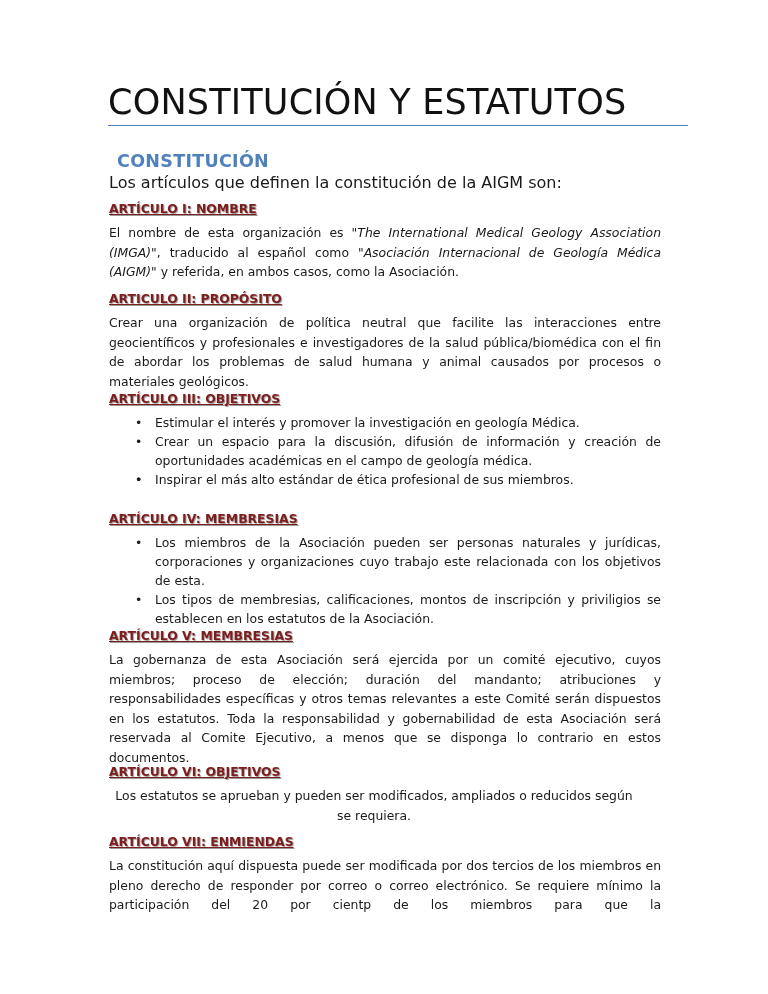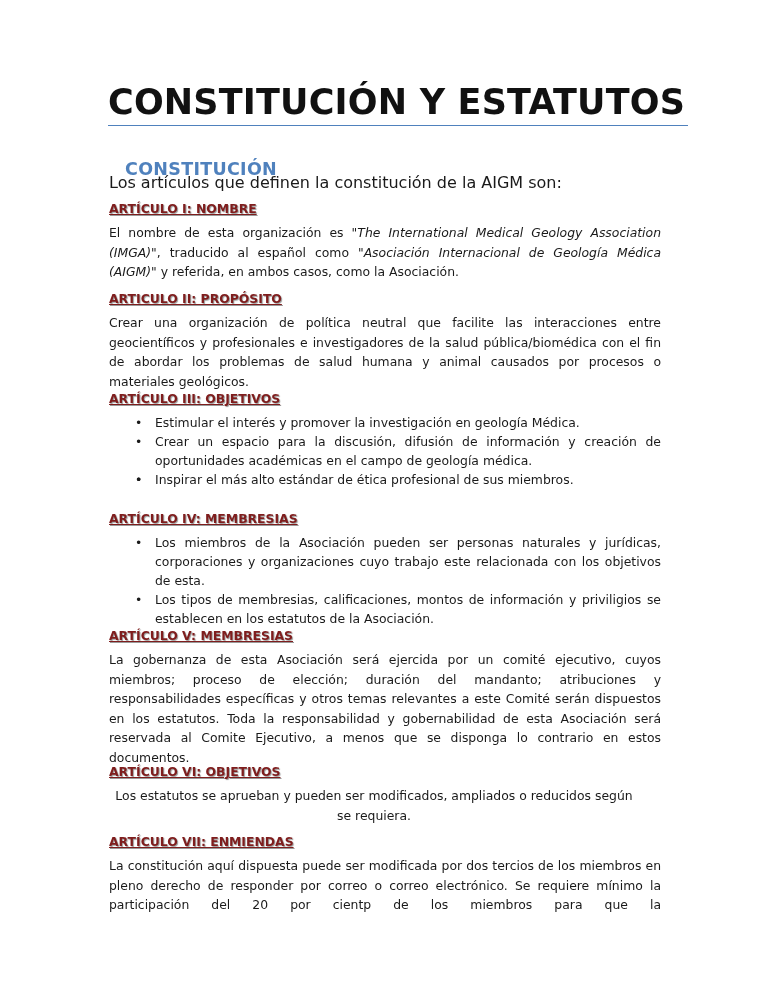--- a/index.html
+++ b/index.html
@@ -1,23 +1,23 @@
 <!DOCTYPE html>
 <html><head>
 <meta charset="utf-8">
 <style>
   html, body { margin: 0; padding: 0; background: #ffffff; }
   body { width: 768px; height: 994px; position: relative; overflow: hidden;
          font-family: "DejaVu Sans", sans-serif; color: #1a1a1a; }
   .title { position: absolute; left: 108px; top: 80px; margin: 0;
-           font-family: "DejaVu Sans", sans-serif; font-weight: bold;
+           font-family: "DejaVu Sans", sans-serif; font-weight: normal;
            font-size: 35px; letter-spacing: 0.2px; color: #111; line-height: 44px; white-space: nowrap; }
   .title-rule { position: absolute; left: 108px; top: 125px; width: 580px; height: 0;
                 border-top: 1.5px solid #4f81bd; }
-  .h1 { position: absolute; left: 109px; top: 143px; margin: 16px; font-size: 17.5px; font-weight: bold;
+  .h1 { position: absolute; left: 109px; top: 143px; margin: 8px; font-size: 17.5px; font-weight: bold;
         color: #4f81bd; letter-spacing: 0.3px; }
   .intro { position: absolute; left: 109px; top: 173px; font-size: 16px; margin: 0; }
   .art { position: absolute; left: 109px; width: 552px; }
   .art h3 { margin: 0 0 6px 0; font-size: 12.4px; font-weight: bold; text-decoration: underline;
             color: #7f1d1d; text-shadow: 1px 1px 1px #9a9a9a; line-height: 16px; }
   .art p { margin: 0; font-size: 12.4px; line-height: 19.6px; text-align: justify; }
   .art ul { margin: 0; padding: 0; list-style: none; }
   .art li { position: relative; padding-left: 46px; font-size: 12.4px; line-height: 19px; text-align: justify; }
   .art li .bullet { position: absolute; left: 26px; top: 0; }
   i { font-style: italic; }
@@ -47,21 +47,21 @@
     <li><span class="bullet">•</span><span>Crear un espacio para la discusión, difusión de información y creación de oportunidades académicas en el campo de geología médica.</span></li>
     <li><span class="bullet">•</span></li>
     <li><span class="bullet">•</span><span>Inspirar el más alto estándar de ética profesional de sus miembros.</span></li>
   </ul>
 </section>
 
 <section class="art" style="top:511px">
   <h3>ARTÍCULO IV: MEMBRESIAS</h3>
   <ul>
     <li><span class="bullet">•</span><span>Los miembros de la Asociación pueden ser personas naturales y jurídicas, corporaciones y organizaciones cuyo trabajo este relacionada con los objetivos de esta.</span></li>
-    <li><span class="bullet">•</span><span>Los tipos de membresias, calificaciones, montos de información y priviligios se establecen en los estatutos de la Asociación.</span></li>
+    <li><span class="bullet">•</span><span>Los tipos de membresias, calificaciones, montos de inscripción y priviligios se establecen en los estatutos de la Asociación.</span></li>
   </ul>
 </section>
 
 <section class="art" style="top:628px">
   <h3>ARTÍCULO V: MEMBRESIAS</h3>
   <p>La gobernanza de esta Asociación será ejercida por un comité ejecutivo, cuyos miembros; proceso de elección; duración del mandanto; atribuciones y responsabilidades específicas y otros temas relevantes a este Comité serán dispuestos en los estatutos. Toda la responsabilidad y gobernabilidad de esta Asociación será reservada al Comite Ejecutivo, a menos que se disponga lo contrario en estos documentos.</p>
 </section>
 
 <section class="art" style="top:764px">
   <h3>ARTÍCULO VI: OBJETIVOS</h3>

